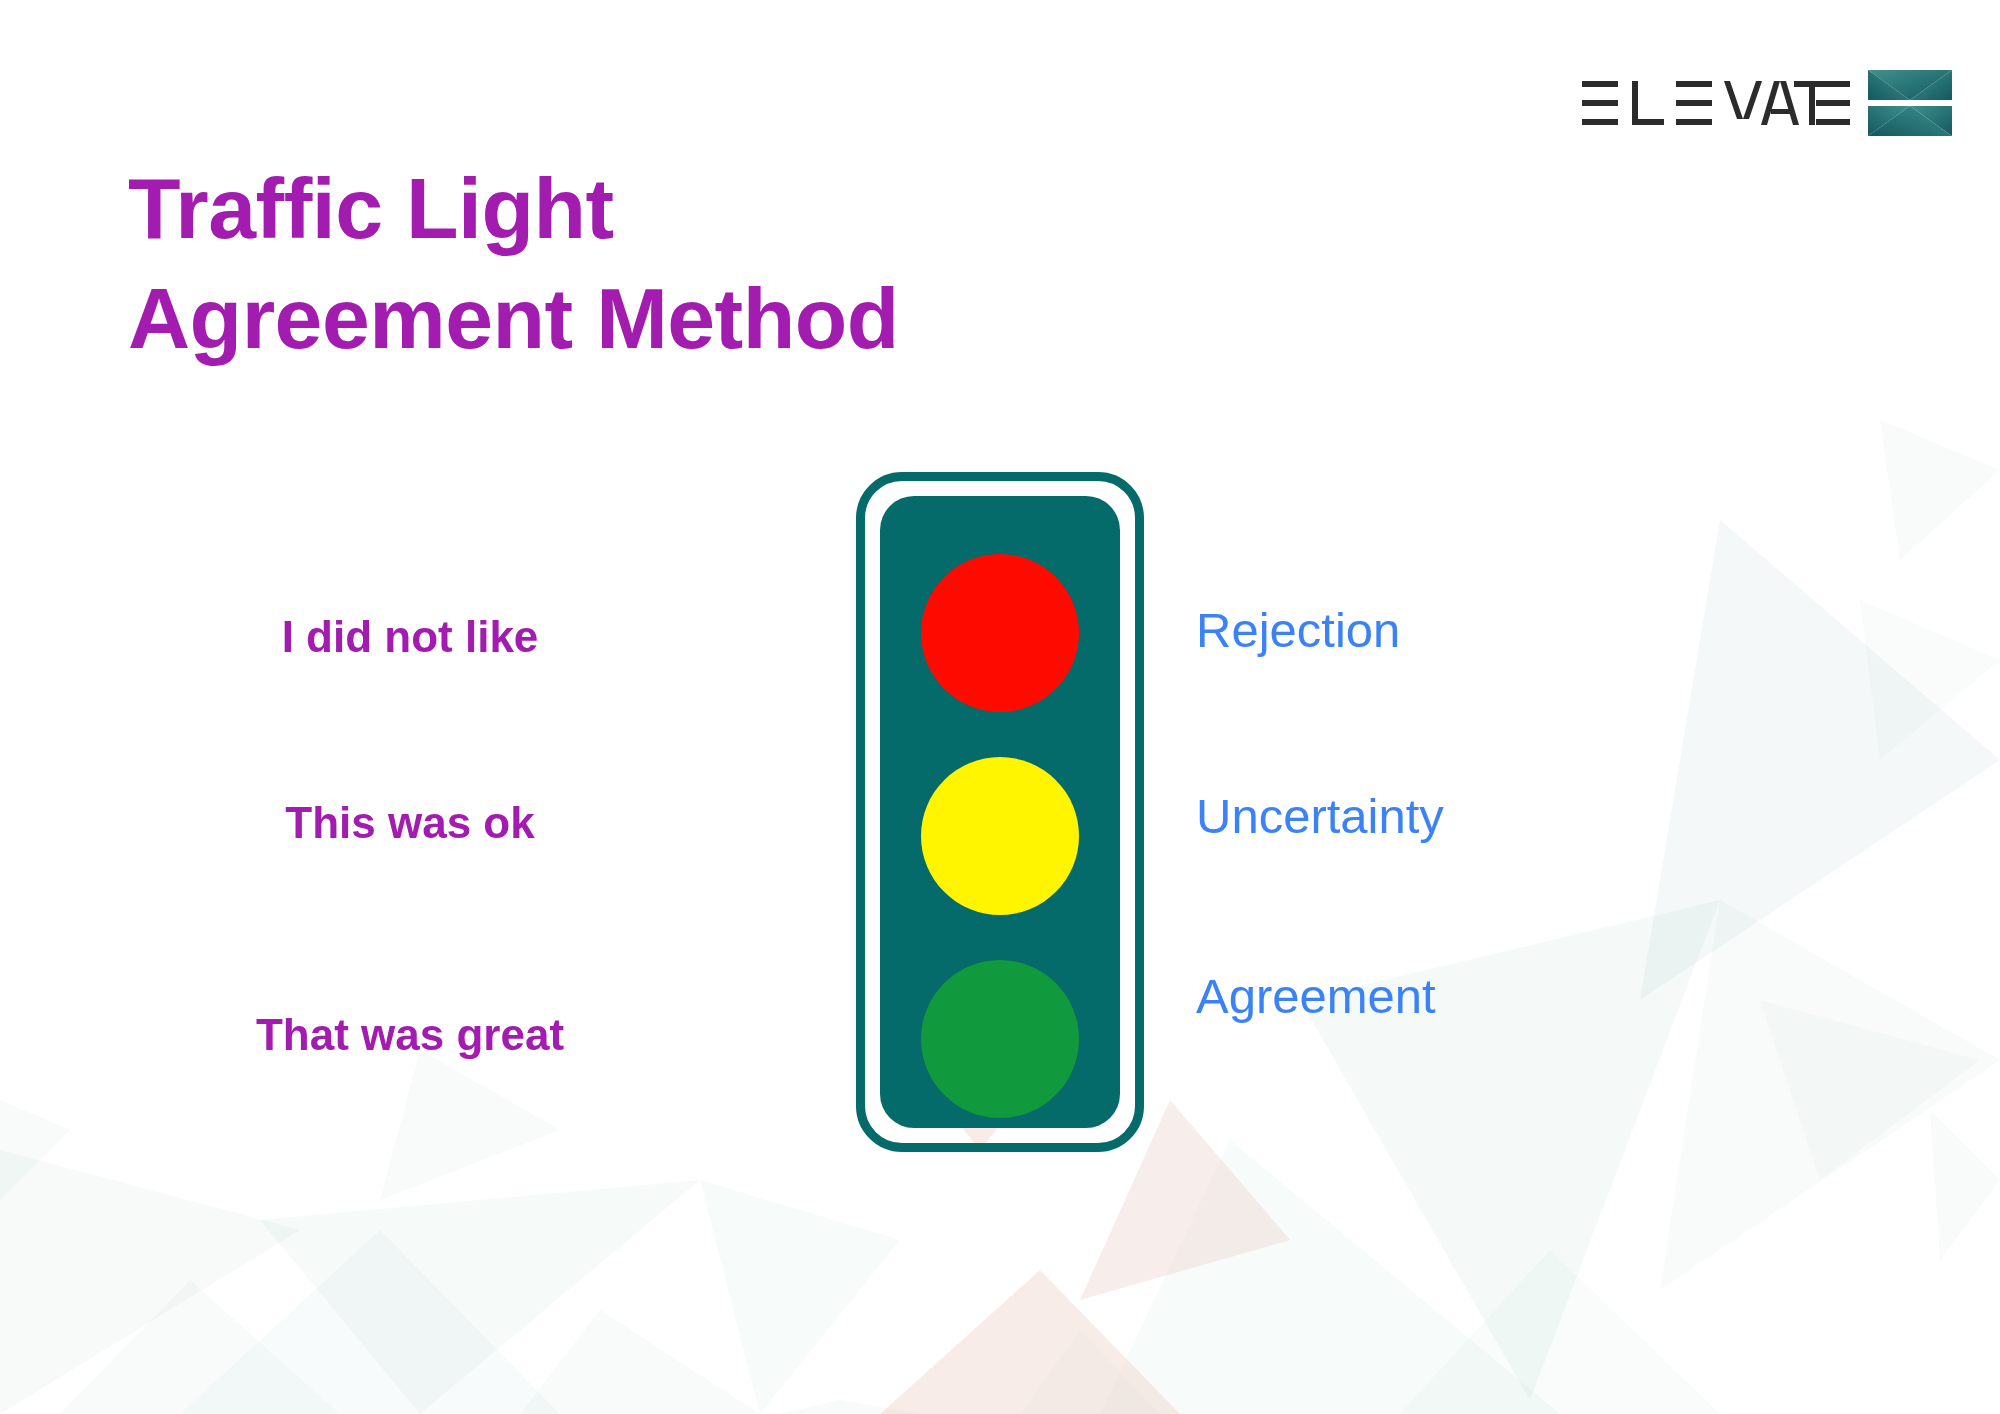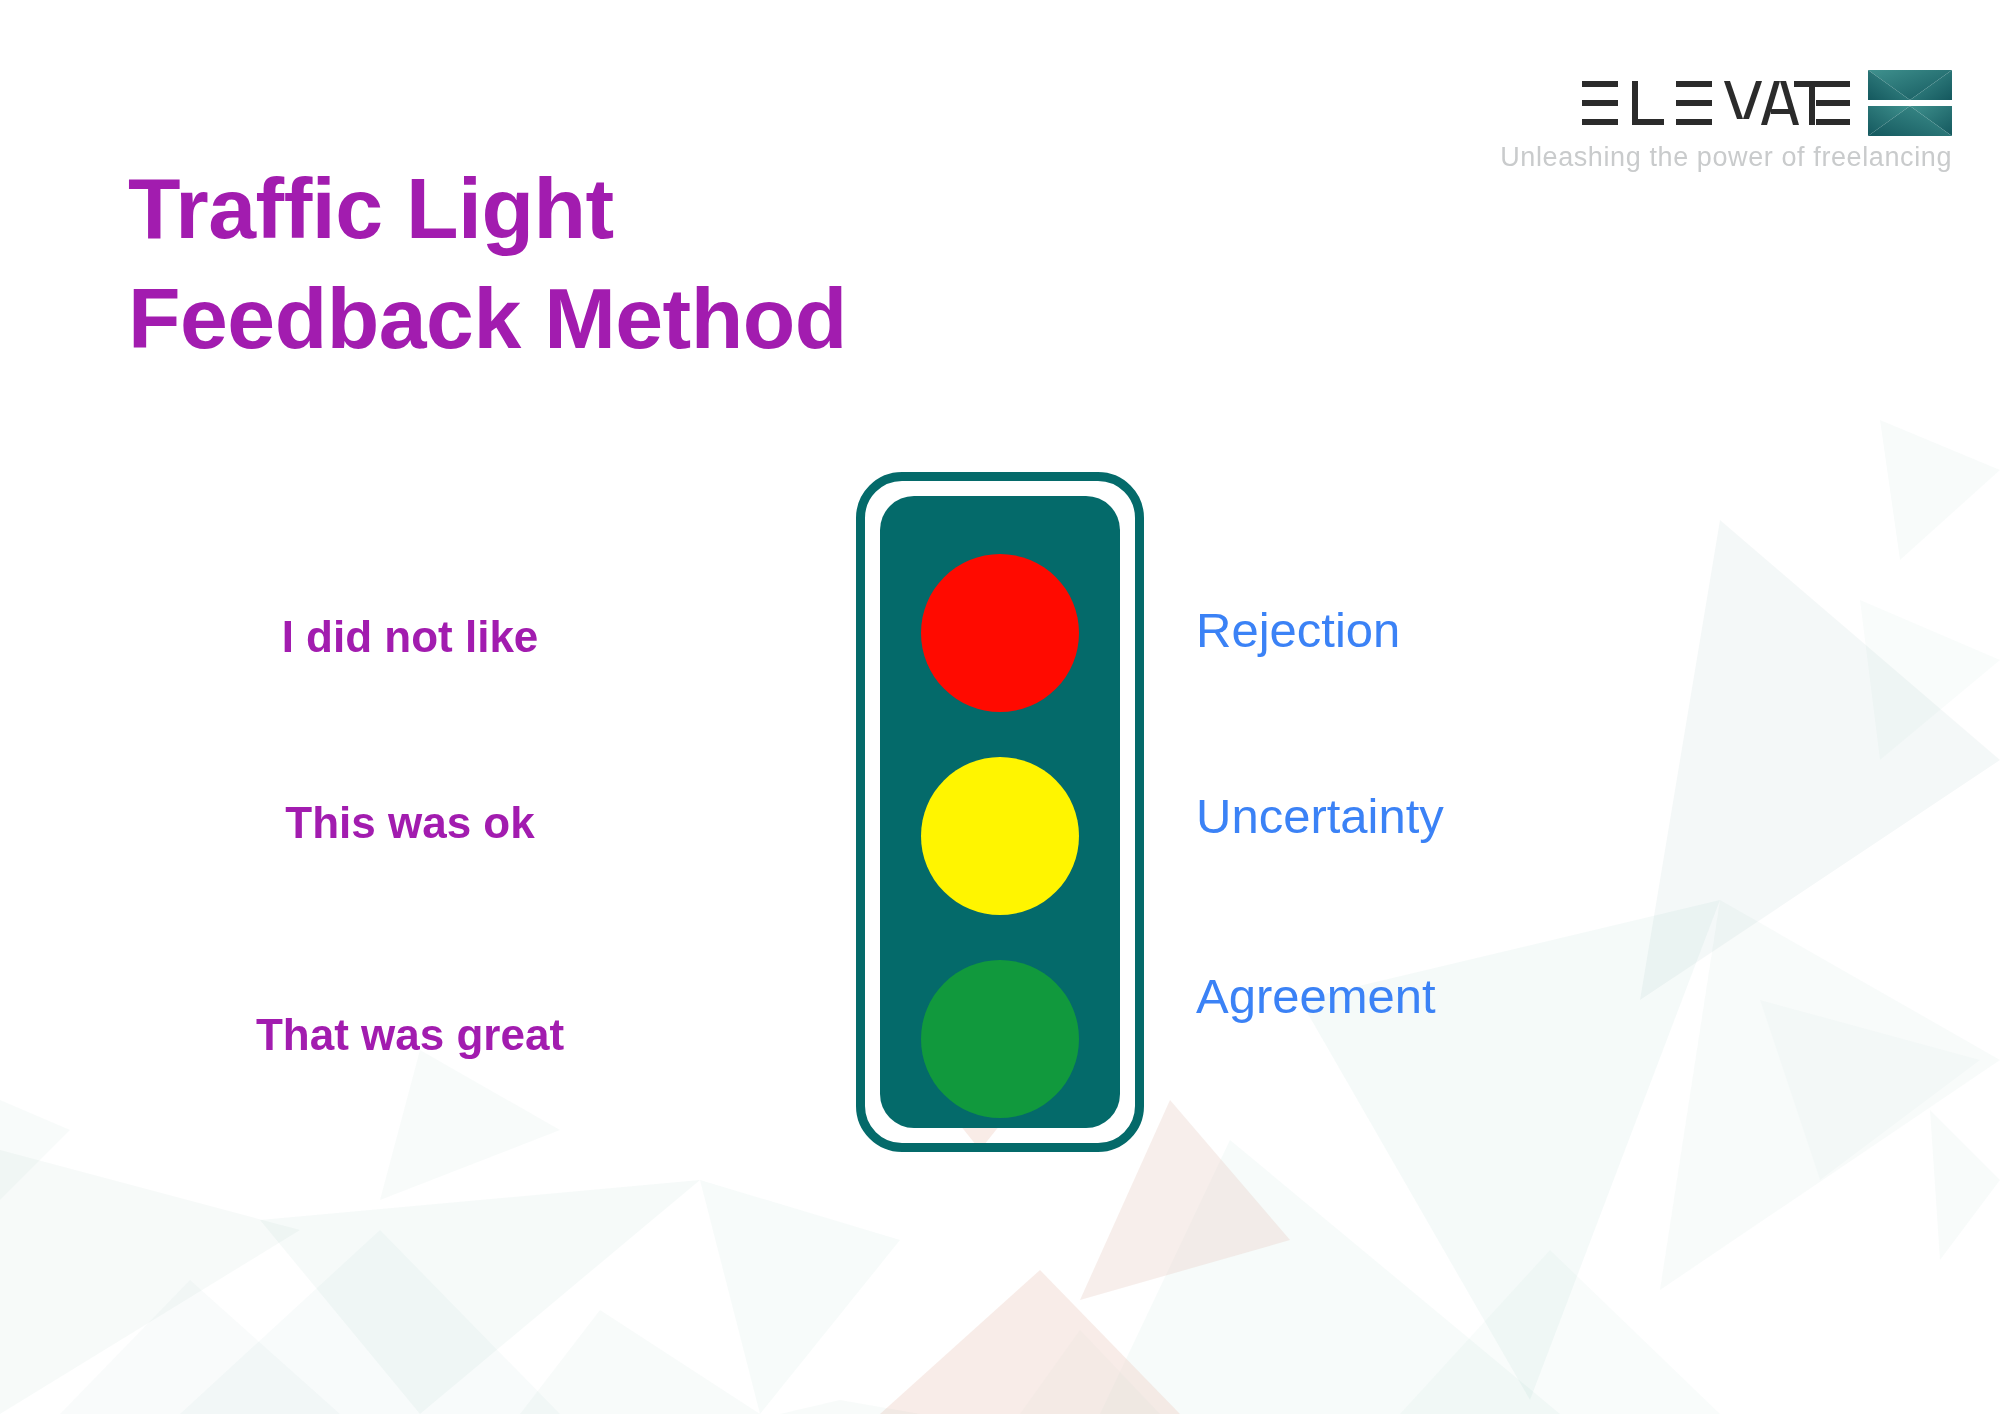--- a/index.html
+++ b/index.html
@@ -167,21 +167,21 @@
       <polygon points="1040,1270 1180,1414 880,1414" fill="#efd4cb" opacity="0.45"></polygon>
       <polygon points="190,1280 340,1414 60,1414" fill="#6fa8a0" opacity="0.045"></polygon>
       <polygon points="840,1400 920,1414 780,1414" fill="#6fa8a0" opacity="0.05"></polygon>
       <polygon points="1860,600 2000,660 1880,760" fill="#6fa8a0" opacity="0.04"></polygon>
       <polygon points="1760,1000 1980,1060 1820,1180" fill="#6fa8a0" opacity="0.035"></polygon>
     </g>
   </svg>
 
   <h1 id="page-title">
     <span class="line">Traffic Light</span>
-    <span class="line">Feedback Method</span>
+    <span class="line">Agreement Method</span>
   </h1>
 
   <div id="logo">
     <div id="logo-mark">
 
       <svg id="wordmark-svg" width="272" height="60" viewBox="0 0 272 60" aria-hidden="true">
         <g fill="#2B2B2B">
 
           <rect x="2" y="8" width="36" height="6"></rect>
           <rect x="2" y="27" width="36" height="6"></rect>
@@ -222,21 +222,20 @@
           </linearGradient>
         </defs>
         <polygon points="0,0 84,0 42,30 0,0" fill="url(#xgradTop)"></polygon>
         <polygon points="84,0 84,30 42,30" fill="url(#xgradTop)"></polygon>
         <polygon points="0,0 0,30 42,30" fill="url(#xgradBottom)"></polygon>
         <polygon points="0,36 42,36 0,66" fill="url(#xgradBottom)"></polygon>
         <polygon points="42,36 84,36 84,66" fill="url(#xgradTop)"></polygon>
         <polygon points="0,66 42,36 84,66" fill="url(#xgradBottom)"></polygon>
       </svg>
     </div>
-    <div id="logo-tagline">Unleashing the power of freelancing</div>
   </div>
 
   <div id="traffic-light">
     <div id="tl-outer"></div>
     <div id="tl-body">
       <div class="tl-lamp" id="tl-lamp-red" style="background:#FF0A00;"></div>
       <div class="tl-lamp" id="tl-lamp-yellow" style="background:#FFF500;"></div>
       <div class="tl-lamp" id="tl-lamp-green" style="background:#11993D;"></div>
     </div>
   </div>

